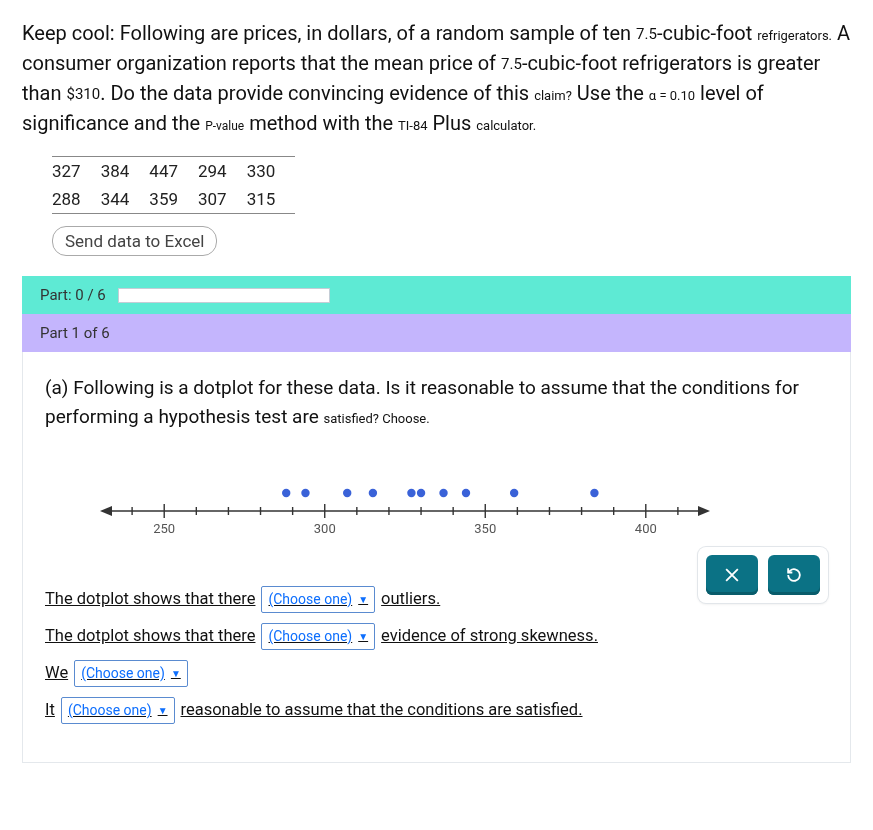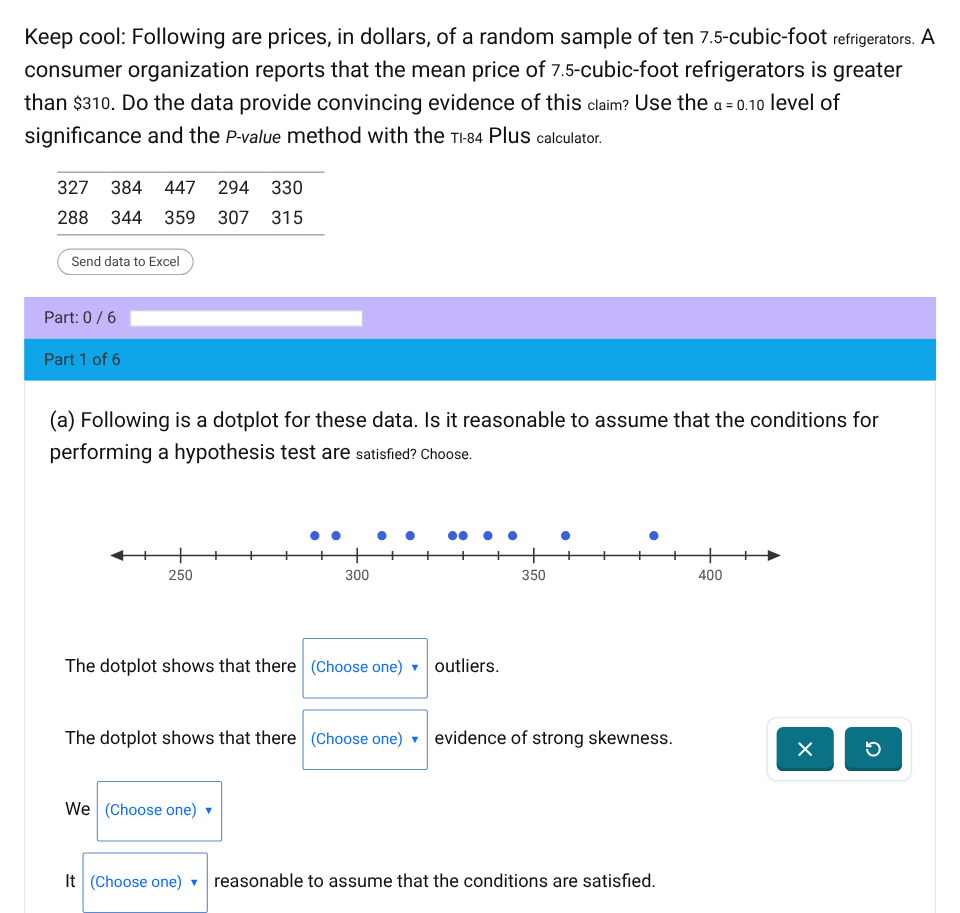--- a/index.html
+++ b/index.html
@@ -4,54 +4,54 @@
 <style>
   :root { --teal:#0b7285; --teal-dark:#095c6b; --blue:#0d6efd; --grey:#d6dbe0; }
   html { font-family: -apple-system, BlinkMacSystemFont, "Segoe UI", Roboto, Arial, sans-serif; }
   body { margin:0; width:873px; background:#fff; color:#222; font-size:16px; }
   .page { padding:18px 22px 30px 22px; }
 
   .problem { font-size:20px; line-height:1.5; color:#111; }
   .problem b { font-weight:700; }
   .frac { font-size:15px; vertical-align:middle; }
   .sub  { font-size:13px; vertical-align:baseline; }
-  .mini { font-size:16px; font-style:italic; }
+  .mini { font-size:12px; }
 
   .data-wrap { margin:18px 0 10px 30px; }
   table.data { border-collapse:collapse;text-align:right; }
   table.data tr:first-child td { border-top:1px solid #888; }
   table.data tr:last-child  td { border-bottom:1px solid #888; }
   table.data td { padding:4px 20px 4px 0; font-size:17px; color:#222; }
 
-  .excel-btn { display:inline-block; margin-top:12px; padding:4px 12px; font-size:12px;
+  .excel-btn { display:inline-block; margin-top:12px; padding:4px 12px; font-size:17px;
                color:#444; border:1px solid #aaa; border-radius:14px; background:#fff;
                user-select:none; }
 
-  .progress-bar { margin-top:20px; background:#c4b5fd; padding:10px 18px; font-size:15px;
+  .progress-bar { margin-top:20px; background:#5eead4; padding:10px 18px; font-size:15px;
                   color:#333; display:flex; align-items:center; gap:12px; }
   .progress-bar .track { width:210px; height:13px; background:#fff; border:1px solid #c4cdd6; }
   .progress-bar .fill  { height:100%; width:0%; background:var(--teal); }
 
-  .part-head { background:#0ea5e9; padding:10px 18px; font-size:15px; color:#333; }
+  .part-head { background:#c4b5fd; padding:10px 18px; font-size:15px; color:#333; }
 
   .part-body { border:1px solid #e4e8ec; border-top:none; padding:22px 22px 28px 22px;
                font-size:19px; line-height:1.5; color:#111; position:relative; }
 
   
   .dotplot { margin:30px auto 35px 40px; }
   .dotplot svg { display:block; }
   .dotplot .dot { fill:#3a62d8; }
   .dotplot line.axis { stroke:#333; stroke-width:1.4; }
   .dotplot line.tick { stroke:#333; stroke-width:1.4; }
   .dotplot text.tick { fill:#555; font-size:13px; text-anchor:middle; }
   .dotplot polygon.arrow { fill:#333; }
 
-  .answer-line { font-size:16.5px; margin:10px 14px; display:flex; flex-wrap:wrap; align-items:center; gap:6px; }
+  .answer-line { font-size:16.5px; margin:10px 0; display:flex; flex-wrap:wrap; align-items:center; gap:6px;text-decoration:underline; }
   .choose { display:inline-flex; align-items:center; gap:6px;
-            border:1px solid #5a8bd0; padding:16px 6px; font-size:14px; color:var(--blue);
+            border:1px solid #5a8bd0; padding:2px 6px; font-size:14px; color:var(--blue);
             border-radius:2px; user-select:none; }
   .choose .tri { font-size:10px; color:var(--blue); }
 
   .action-buttons { position:absolute; right:22px; top:calc(100% - 215px); display:flex; gap:10px;
                     background:#fff; padding:8px; border-radius:8px;
                     box-shadow:0 0 0 1px #e2e6ea, 0 1px 3px rgba(0,0,0,.1); }
   .ab { width:52px; height:40px; background:var(--teal); border-radius:6px;
         display:flex; align-items:center; justify-content:center; color:#fff;
         font-size:18px; box-shadow:inset 0 -3px 0 var(--teal-dark); }
   .ab svg { width:20px; height:20px; stroke:#fff; fill:none; stroke-width:2.2; }

